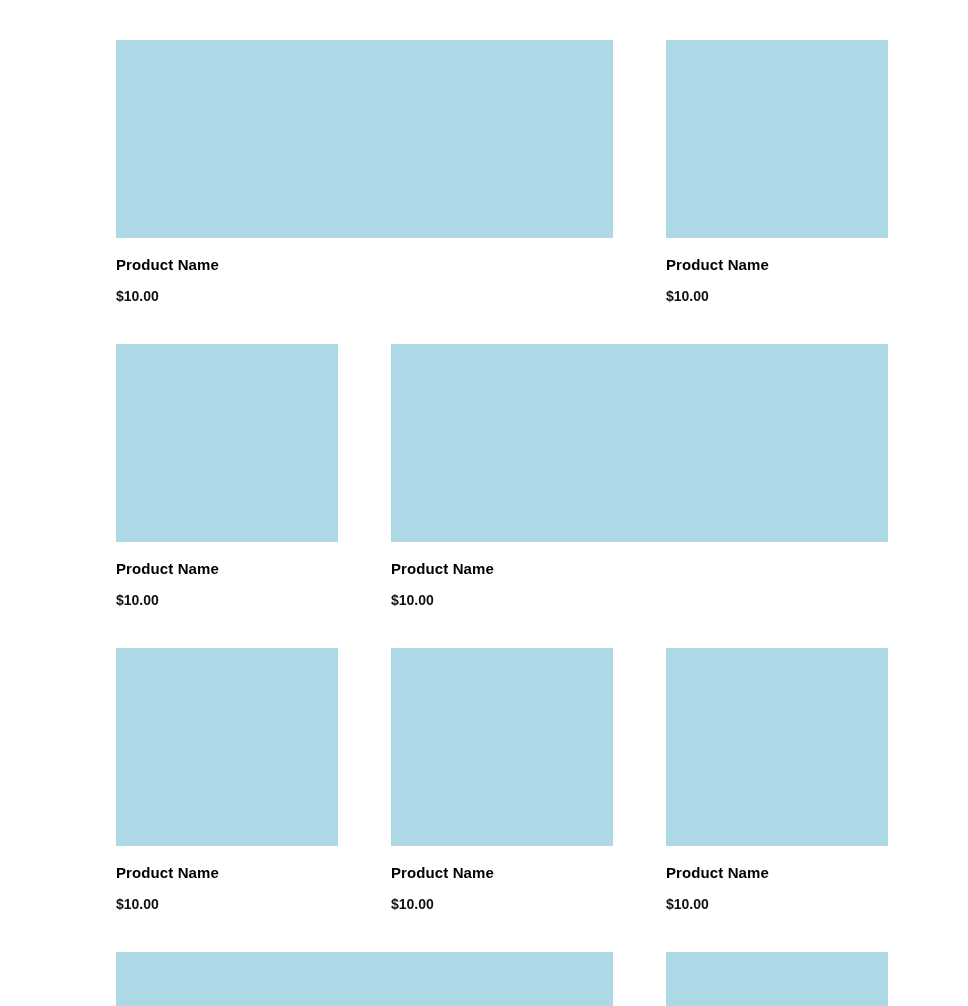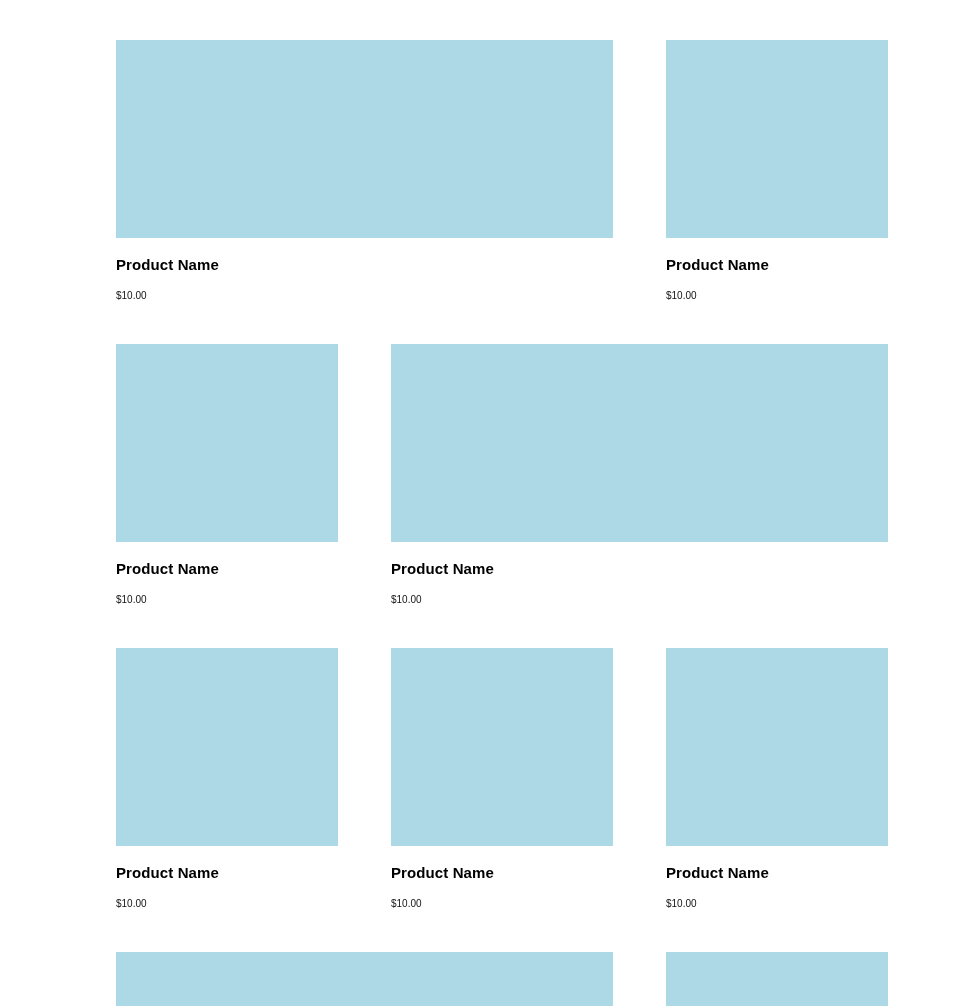--- a/index.html
+++ b/index.html
@@ -59,22 +59,22 @@
     font-weight: bold;
     line-height: 17px;
     color: #000000;
     letter-spacing: 0.1px;
   }
 
   .product-price {
     display: block;
     margin: 15px 0 0 0;
     font-family: "Liberation Sans", sans-serif;
-    font-size: 10px;
-    font-weight: normal;
+    font-size: 14px;
+    font-weight: bold;
     line-height: 16px;
     color: #111111;
   }
 </style>
 </head>
 <body>
 
 <div class="page" style="background: rgb(255, 255, 255);">
   <div class="product-grid" style="grid-template-columns: repeat(3, 250px); gap: 40px 25px; left: 88px; width: 800px;">
 

